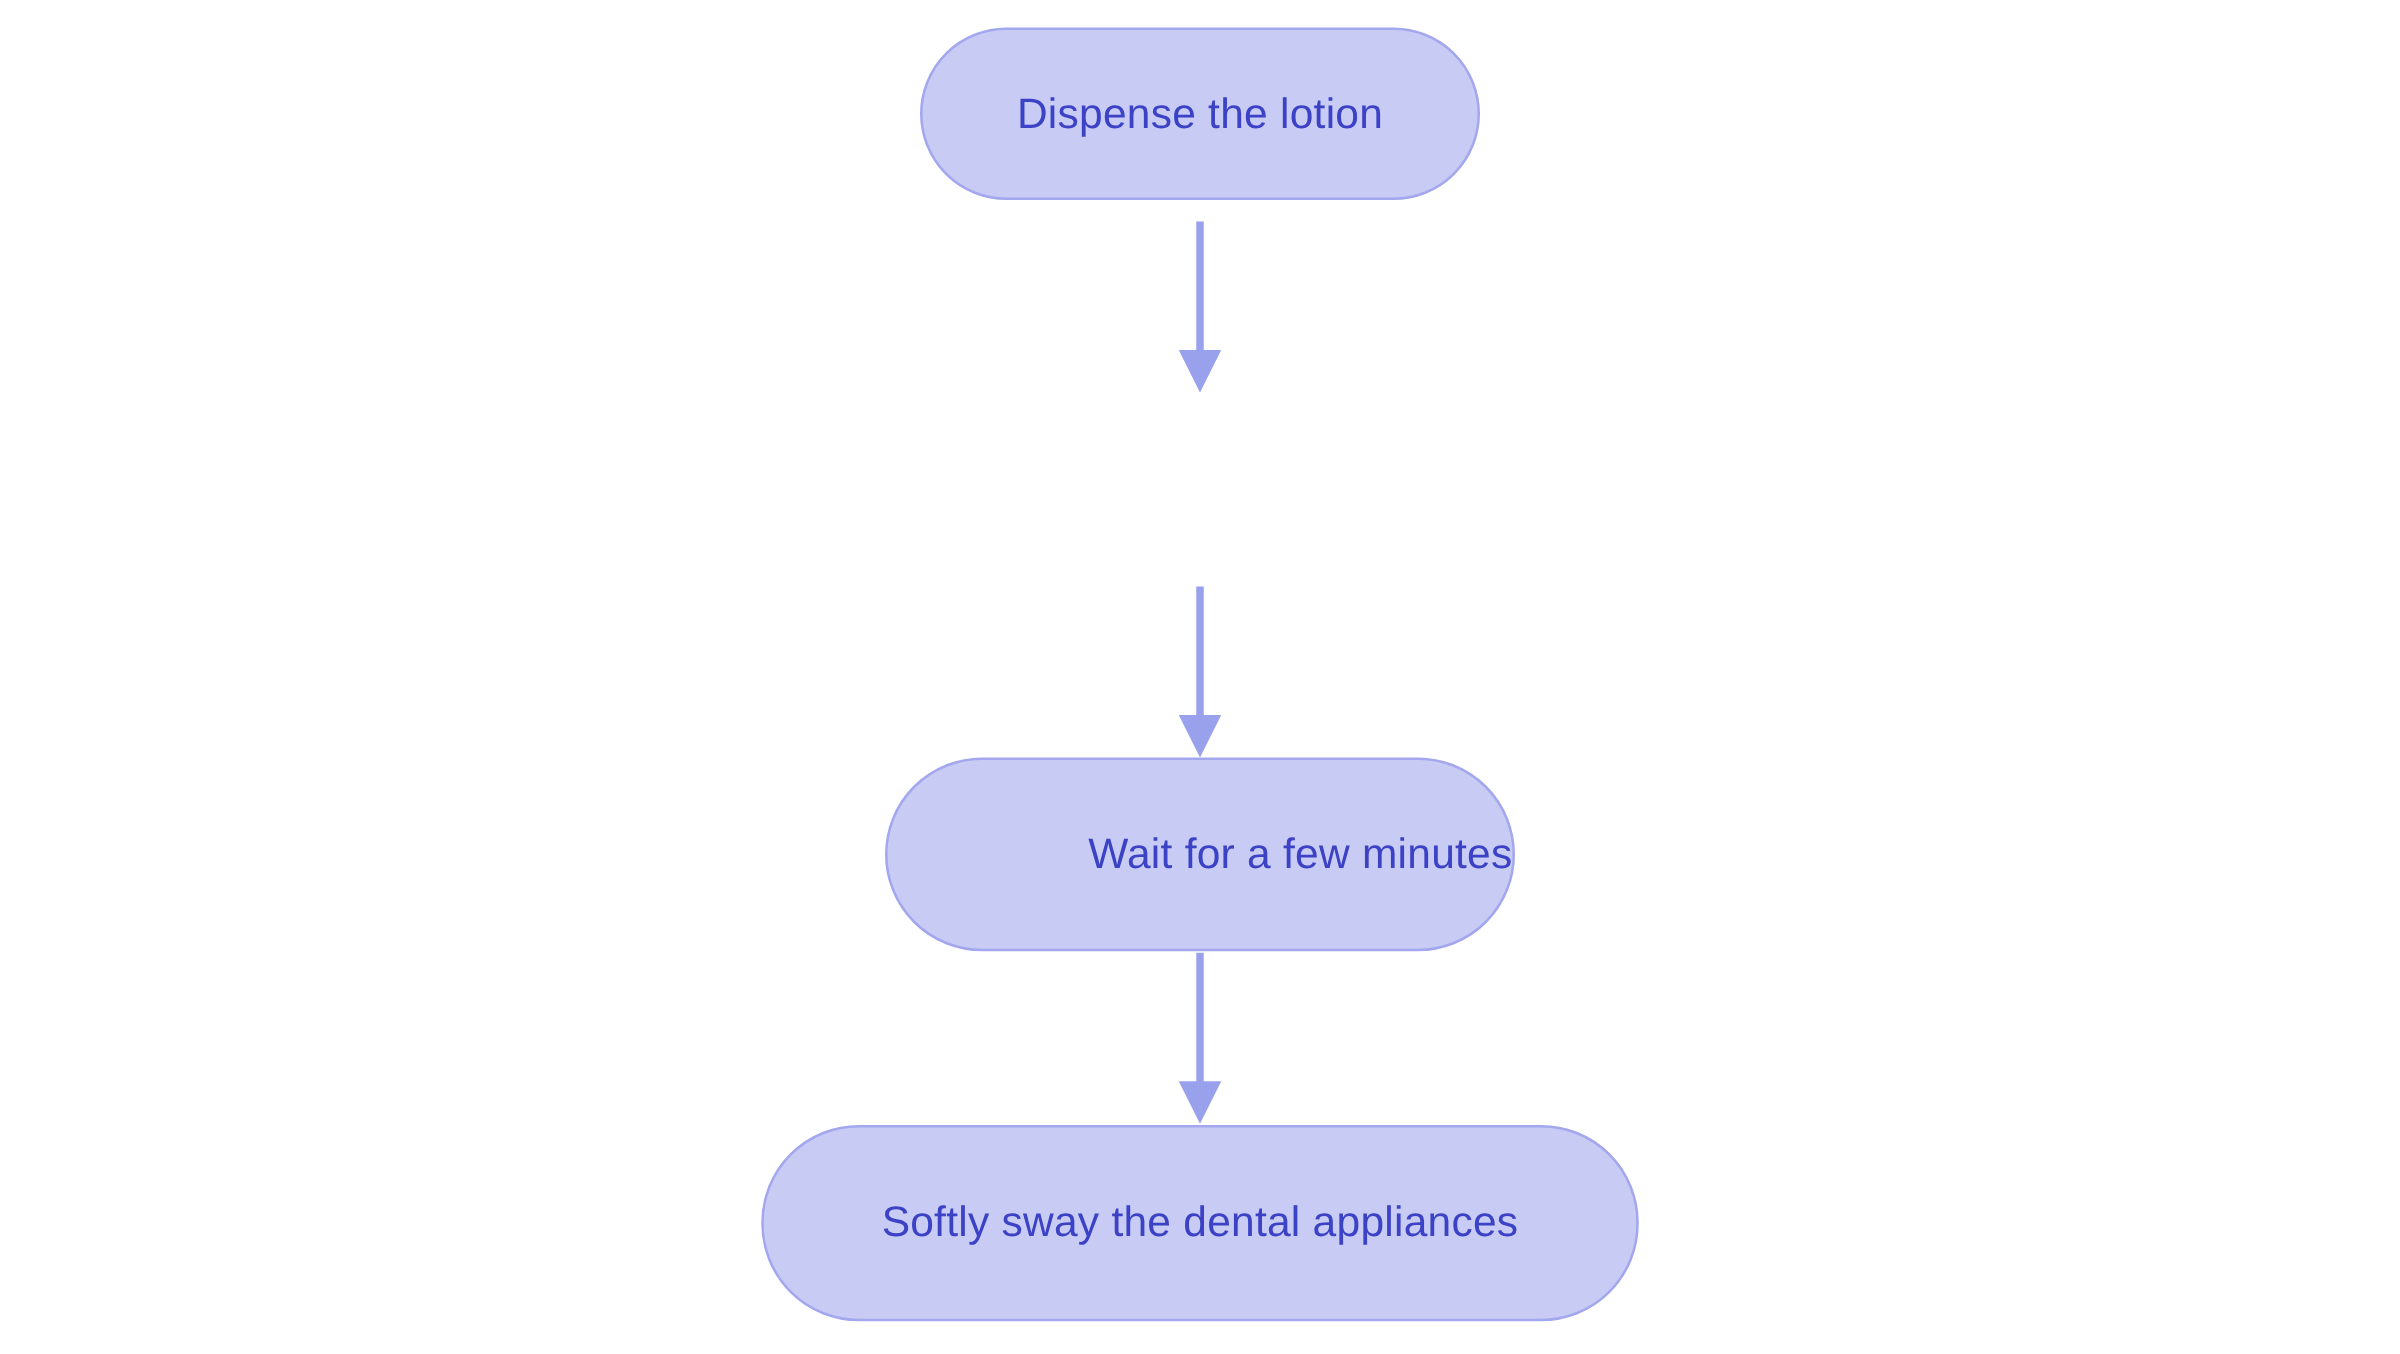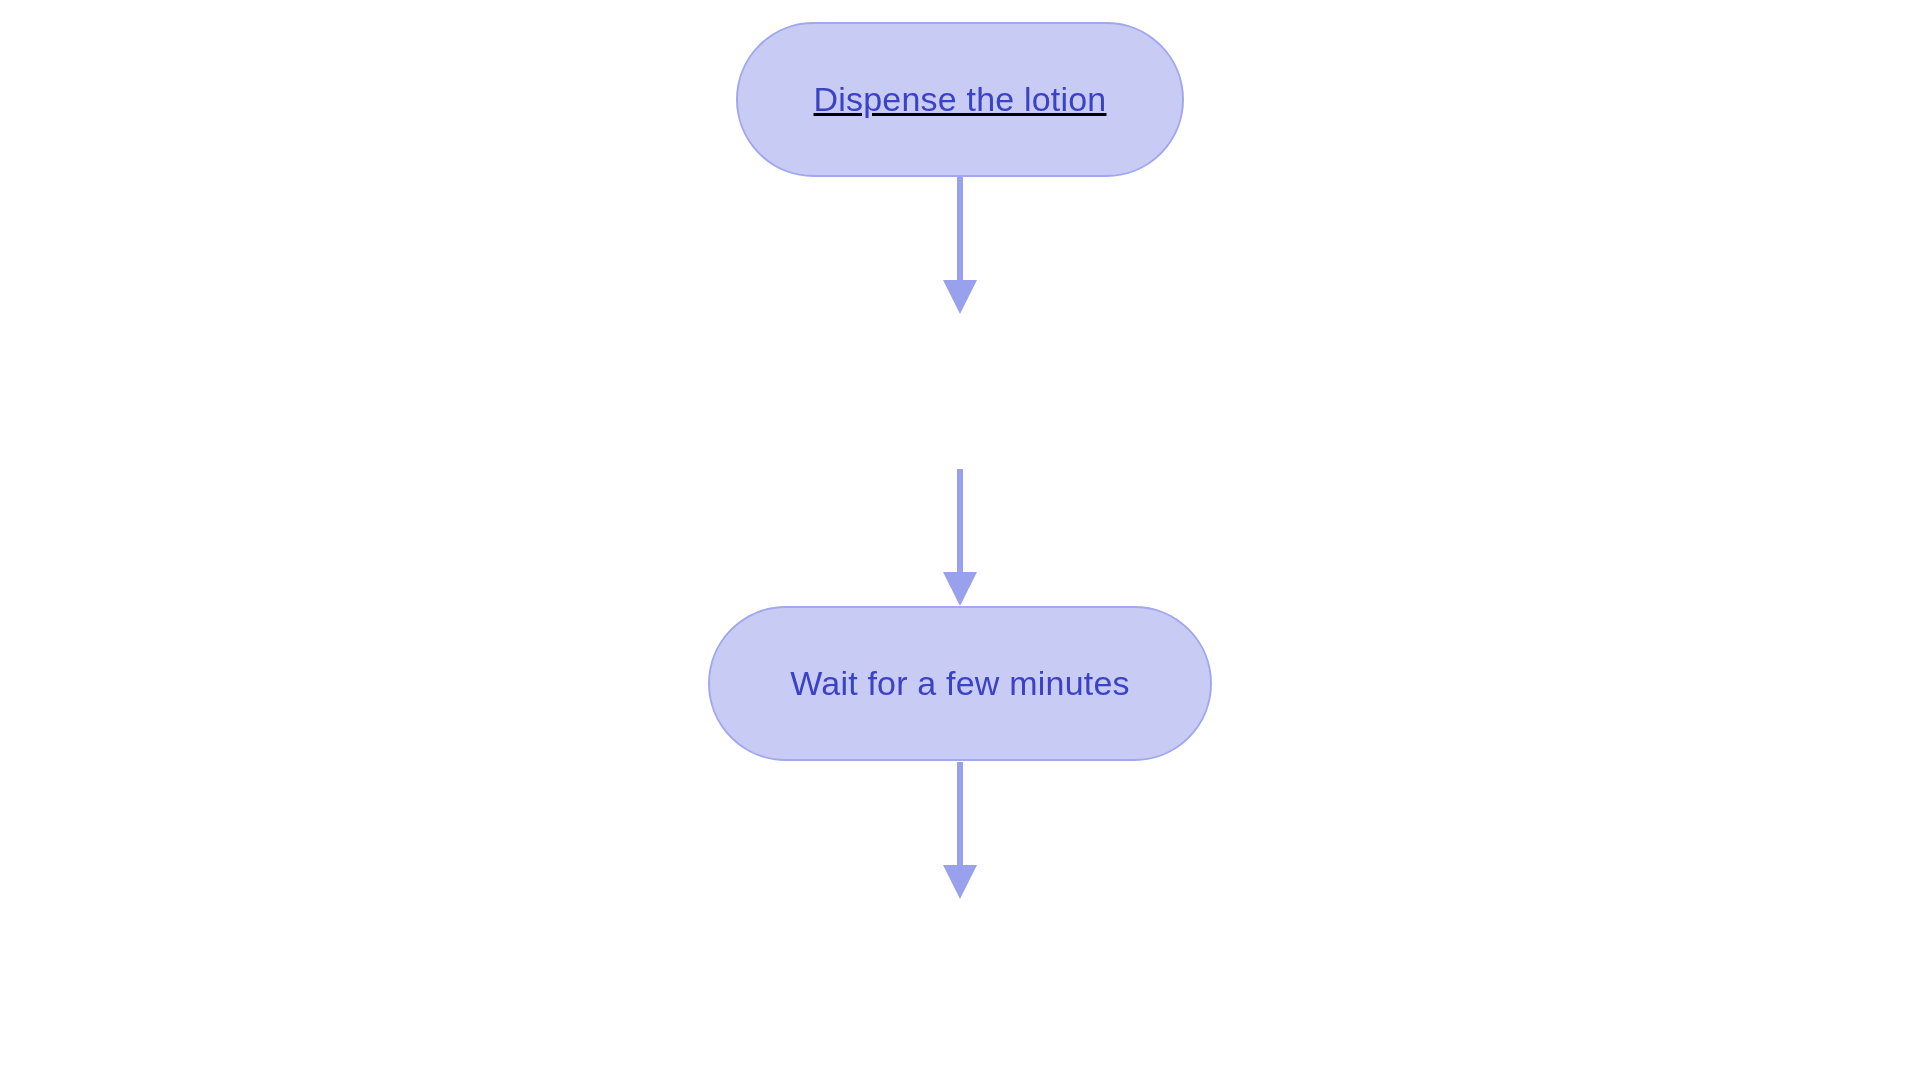--- a/index.html
+++ b/index.html
@@ -30,23 +30,23 @@
     align-items: center;
     justify-content: center;
   }
   .node span {
     color: var(--node-text);
     font-size: 34px;
     font-weight: 400;
     letter-spacing: 0.2px;
     white-space: nowrap;
   }
-  .node-1 { left: 736px; top:  22px; width: 448px; height: 155px; text-decoration: underline; }
+  .node-1 { left: 736px; top:  22px; width: 448px; height: 138px; }
   .node-2 { left: 699px; top: 314px; width: 522px; height: 155px; }
-  .node-3 { left: 708px; top: 606px; width: 504px; height: 155px; }
+  .node-3 { left: 708px; top: 606px; width: 504px; height: 155px; justify-content: flex-end; }
   .node-4 { left: 609px; top: 900px; width: 702px; height: 157px; }
   .arrow {
     position: absolute;
     left: 942px;
     width: 36px;
     height: 137px;
   }
   .arrow-1 { top: 177px; }
   .arrow-2 { top: 469px; }
   .arrow-3 { top: 762px; }
@@ -82,14 +82,17 @@
     <span>Wait for a few minutes</span>
   </div>
 
   <div class="arrow arrow-3">
     <svg viewBox="0 0 36 137" xmlns="http://www.w3.org/2000/svg">
       <line x1="18" y1="0" x2="18" y2="106"></line>
       <polygon points="1,103 35,103 18,137"></polygon>
     </svg>
   </div>
 
+  <div class="node node-4">
+    <span>Softly sway the dental appliances</span>
+  </div>
 
 </div>
 
 </body></html>

